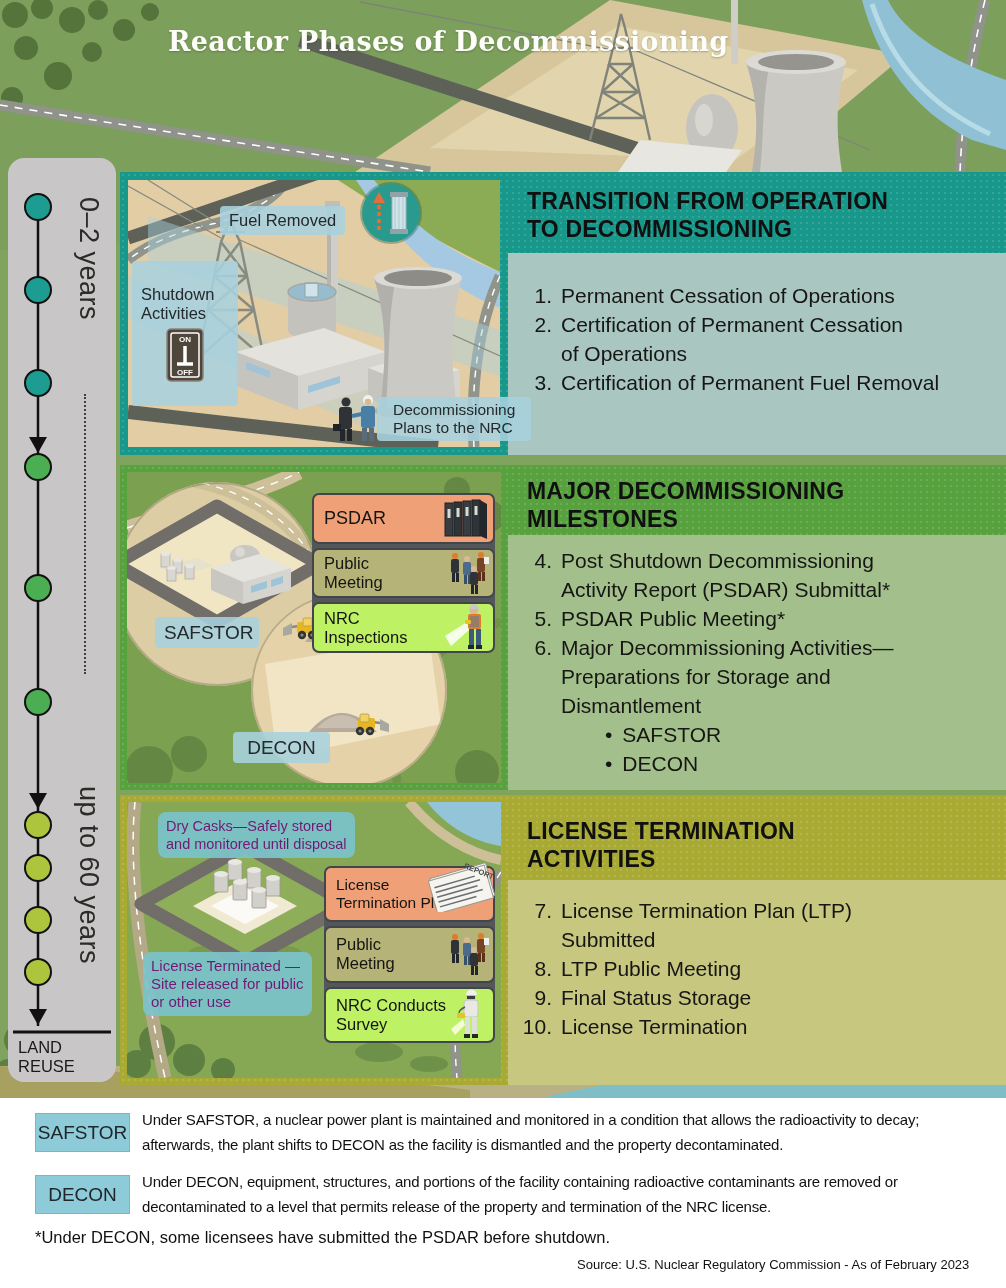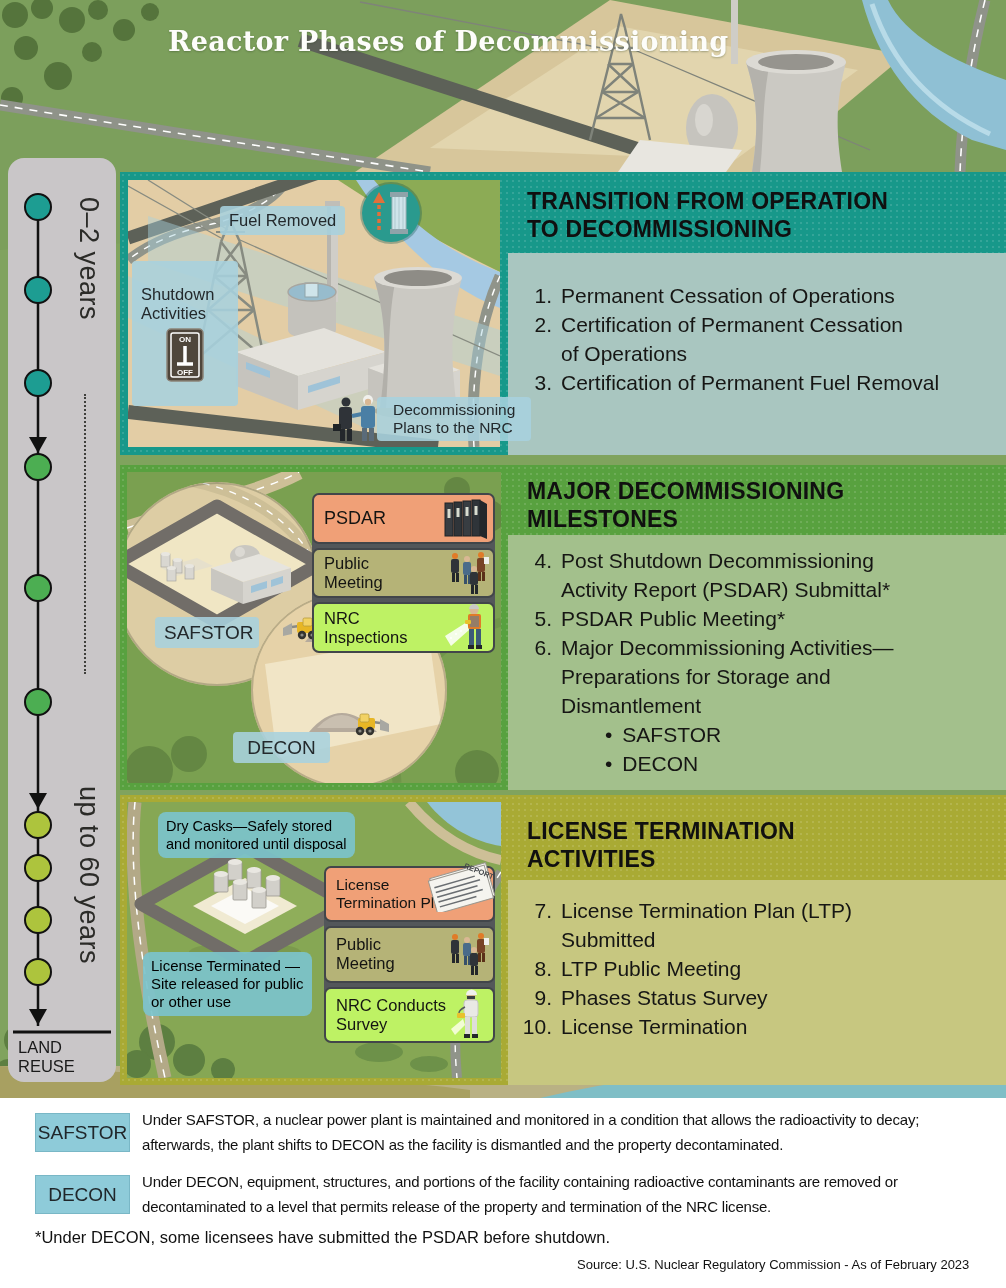--- a/index.html
+++ b/index.html
@@ -20,21 +20,21 @@
   .hdr{position:absolute;font-weight:bold;font-size:23px;line-height:28px;color:#101010;white-space:pre-line;letter-spacing:.2px;}
   .listpanel{position:absolute;box-sizing:border-box;padding-left:8px;}
   .item{display:grid;grid-template-columns:36px 1fr;column-gap:9px;font-size:21px;line-height:29px;color:#161614;}
   .item .num{text-align:right;}
   .item .txt{white-space:pre-line;}
   .sub{padding-left:89px;font-size:21px;line-height:29px;color:#161614;display:flex;gap:10px;}
   
   .imgwrap{position:absolute;overflow:visible;}
   .blabel{position:absolute;background:rgba(167,210,222,.88);border-radius:4px;color:#23292c;
           font-size:16.5px;line-height:19px;padding:5px 9px;white-space:pre-line;}
-  .tlabel{position:absolute;background:rgba(124,195,202,.93);border-radius:8px;color:#000000;
+  .tlabel{position:absolute;background:rgba(124,195,202,.93);border-radius:8px;color:#701a75;
           font-size:14.5px;line-height:18px;padding:5px 8px;white-space:pre-line;}
   .panel{position:absolute;background:#53575a;border-radius:10px;display:flex;flex-direction:column;gap:4px;box-sizing:border-box;}
   .pbox{flex:1;border-radius:7px;border:2px solid #42464a;display:flex;align-items:center;padding:0 10px;position:relative;}
   .pbox .plabel{font-size:16.5px;line-height:19px;color:#141412;white-space:pre-line;}
   .pbox svg{position:absolute;right:4px;}
   .orange{background:#f0a077;} .olivebx{background:#b5b377;} .yellowbx{background:#bef264;}
   
   .chip{position:absolute;left:35px;width:95px;height:39px;background:#8ecbd9;border:1px solid #79b7c6;
         box-sizing:border-box;text-align:center;line-height:37px;font-size:19px;color:#20262a;}
   .deftxt{position:absolute;left:142px;width:815px;font-size:15px;line-height:25px;letter-spacing:-0.2px;
@@ -463,21 +463,21 @@
         <span class="num">7.</span>
         <span class="txt">License Termination Plan (LTP)
 Submitted</span>
       </div>
     <div class="item">
         <span class="num">8.</span>
         <span class="txt">LTP Public Meeting</span>
       </div>
     <div class="item">
         <span class="num">9.</span>
-        <span class="txt">Phases Status Survey</span>
+        <span class="txt">Final Status Storage</span>
       </div>
     <div class="item">
         <span class="num">10.</span>
         <span class="txt">License Termination</span>
       </div>
   </div>
 
   <div class="imgwrap" style="left:127px;top:802px;width:374px;height:276px">
     <svg width="374" height="276" viewBox="0 0 374 276">
       <rect width="374" height="276" fill="#86a754"></rect>

